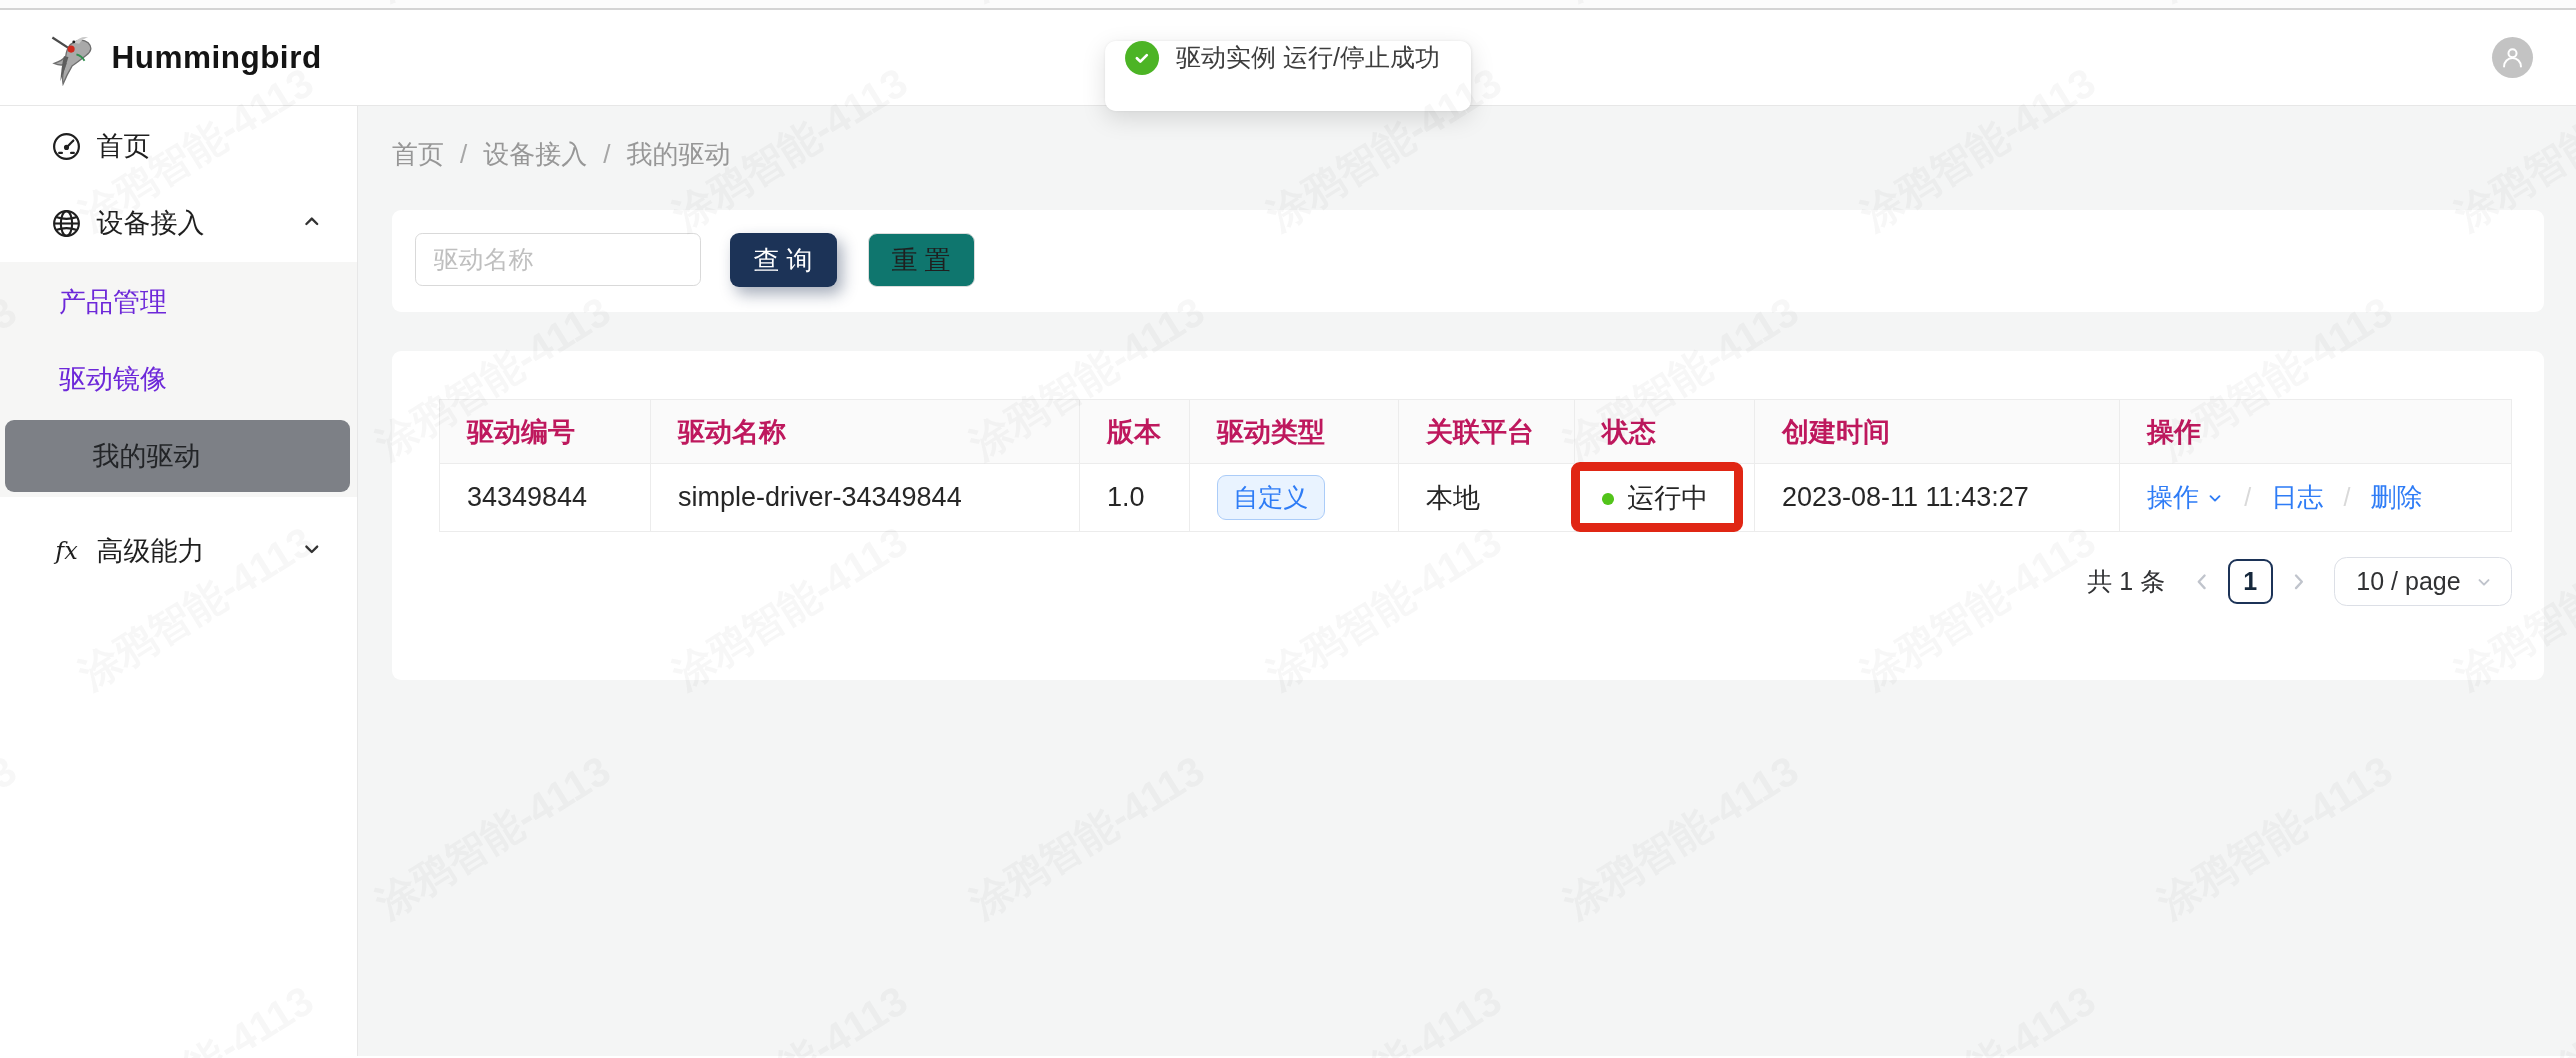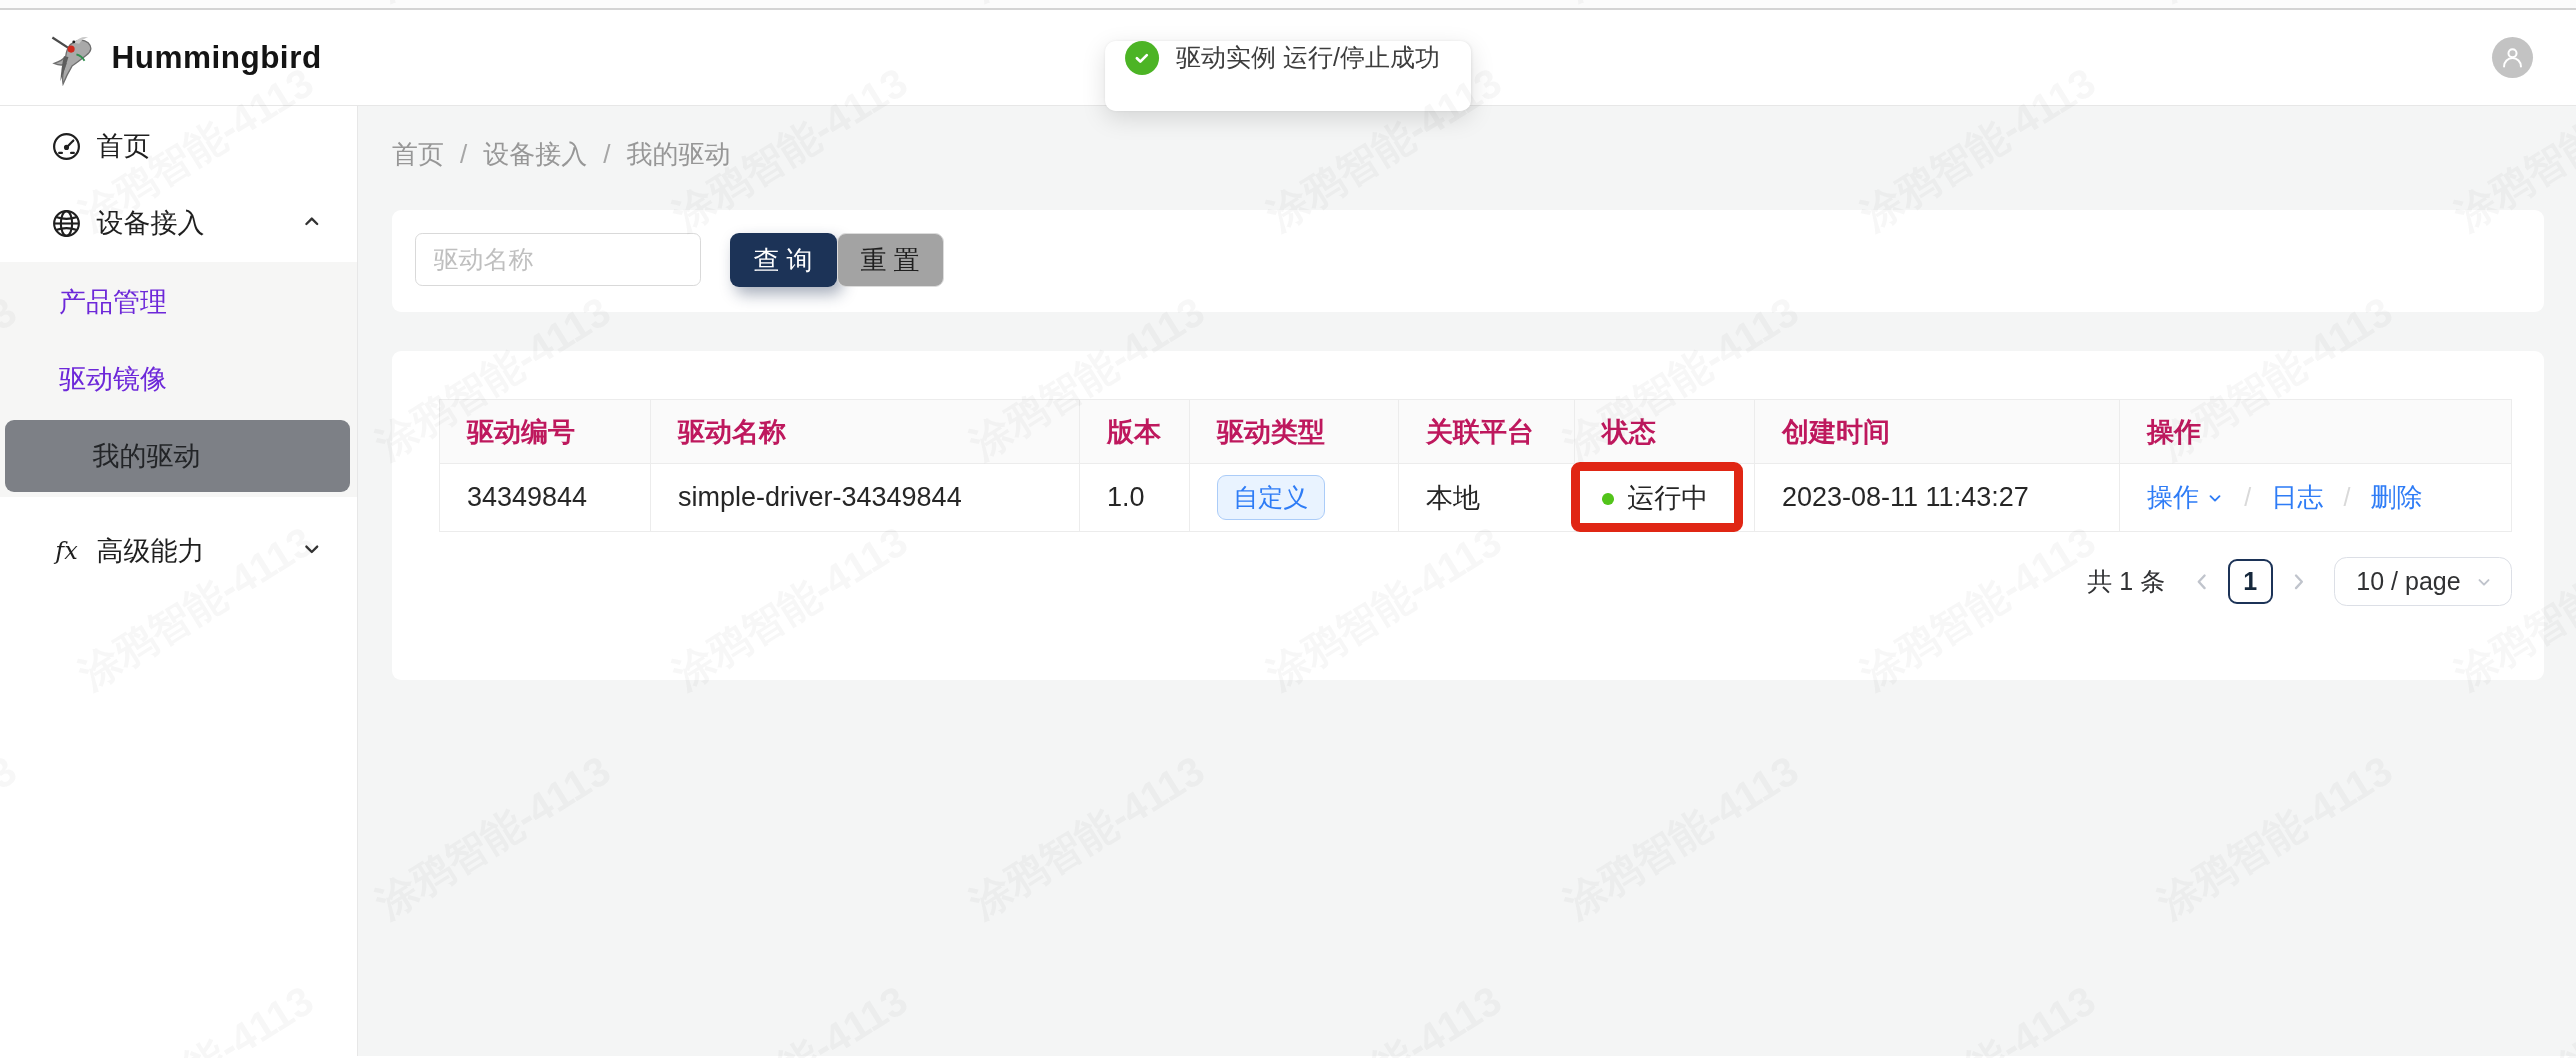--- a/index.html
+++ b/index.html
@@ -68,21 +68,21 @@
   }
   .name-input::placeholder { color: #bfbfbf; }
   .btn {
     height: 54px; border-radius: 9px; font-size: 26px; cursor: pointer;
     font-family: "Liberation Sans", sans-serif; display: flex; align-items: center; justify-content: center;
   }
   .btn-primary {
     width: 107px; margin-left: 29px; background: #1c3357; color: #fff; border: none;
     box-shadow: 5.4px 7.2px 14.4px rgba(25,45,80,0.38);
   }
-  .btn-plain { width: 107px; background: #a3a3a3; color: #1f1f1f; border: 1.8px solid #dcdcdc; }
+  .btn-plain { width: 107px; margin-left: 31px; background: #0f766e; color: #1f1f1f; border: 1.8px solid #dcdcdc; }
 
   .table-card { margin-top: 39px; height: 329px; padding: 48px 31.5px 0 47px; }
 
   
   table { width: 2071px; border-collapse: collapse; table-layout: fixed; }
   th {
     background: #fafafa; font-weight: 700; text-align: left; font-size: 27px; color: #be185d;
     height: 64px; padding-left: 27px; border: 1.8px solid #ececec;
   }
   td {

